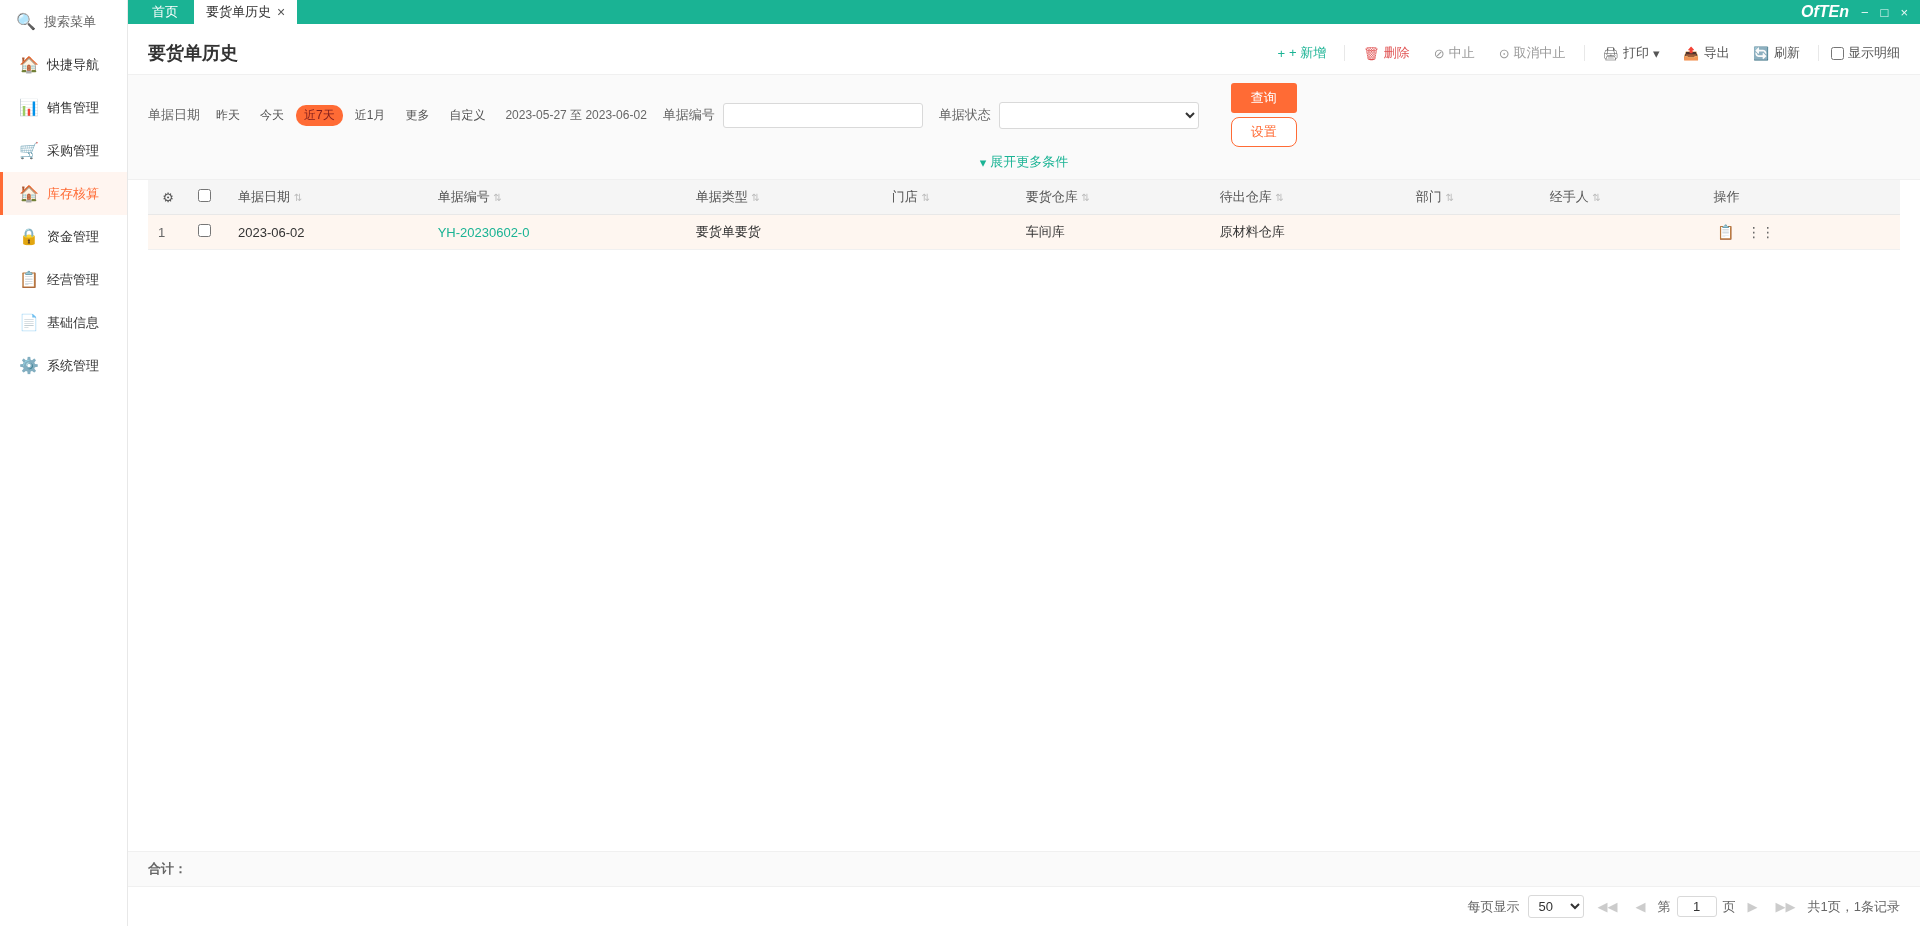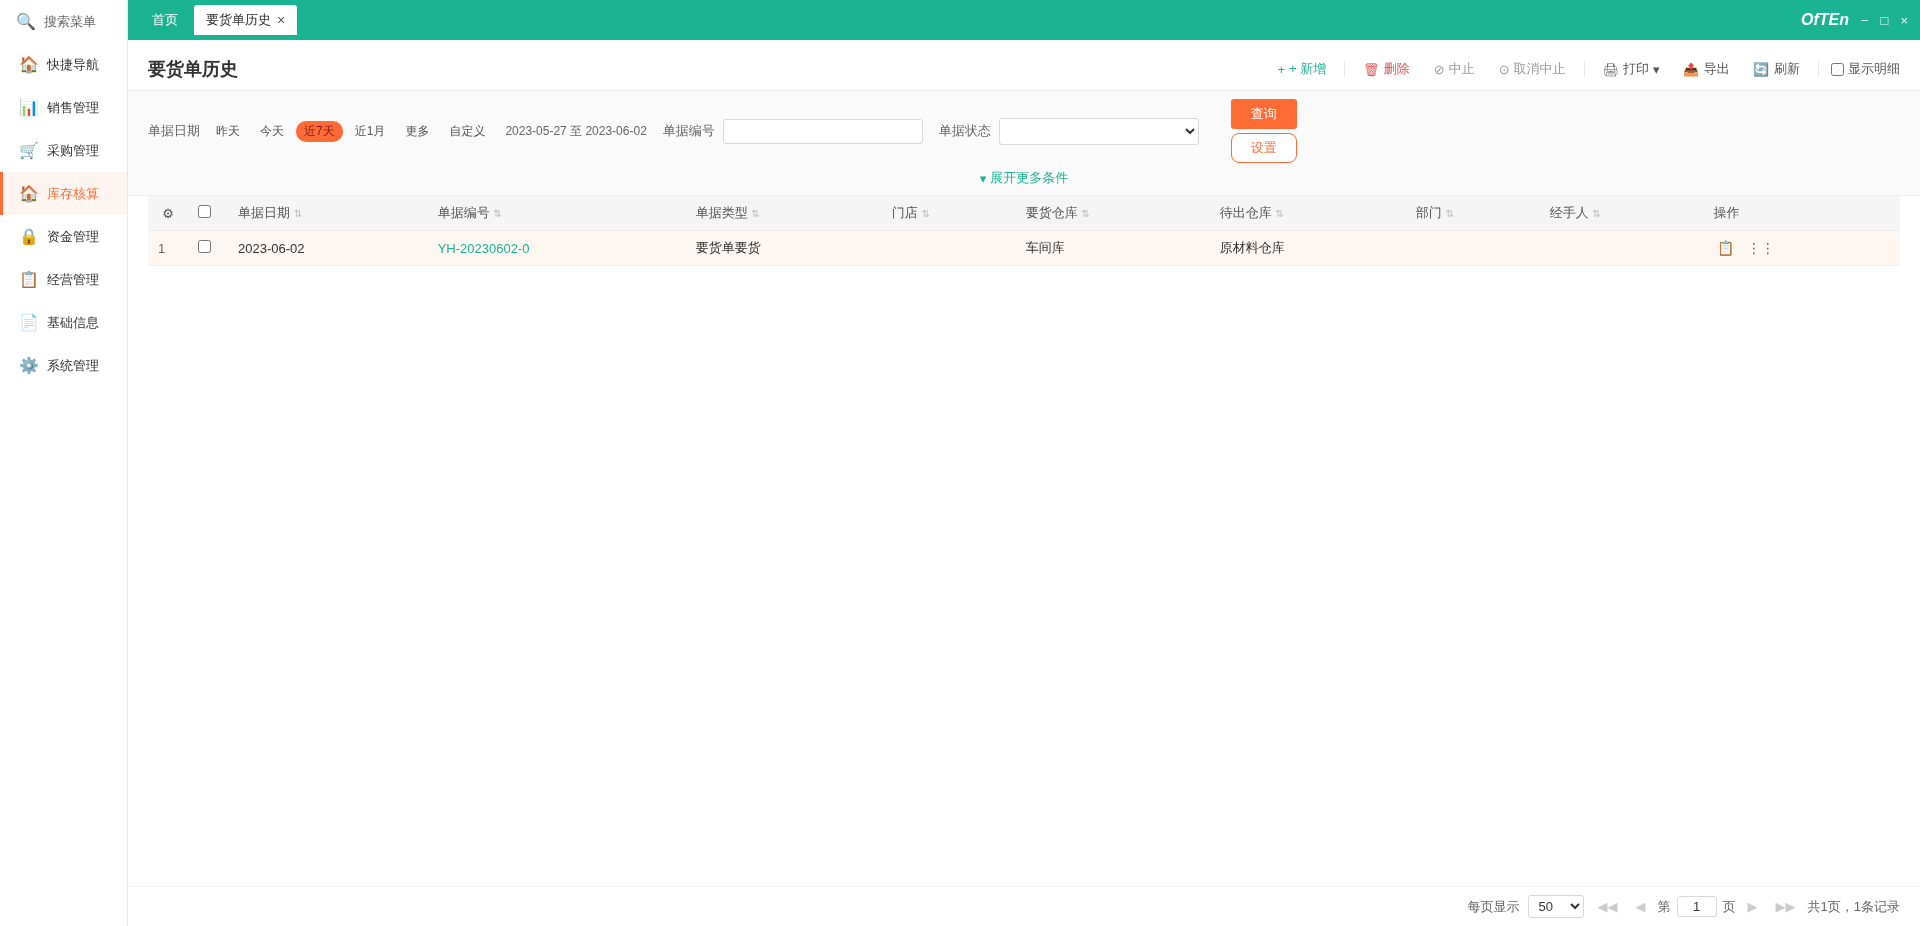--- a/index.html
+++ b/index.html
@@ -29,21 +29,21 @@
       color: #ff6b35;
     }
     .sidebar-icon { font-size: 16px; width: 20px; text-align: center; }
     .sidebar-search { padding: 12px 16px; display: flex; align-items: center; gap: 8px; color: #666; cursor: pointer; }
 
     
     .main { flex: 1; display: flex; flex-direction: column; overflow: hidden; }
 
     
     .topbar {
-      height: 40px;
+      height: 24px;
       background: #1ab394;
       display: flex;
       align-items: center;
       padding: 3px 12px;
       gap: 4px;
       color: #fff;
       flex-shrink: 0;
       text-align: right;
     }
     .topbar-tab {
@@ -445,20 +445,23 @@
       <td></td>
       <td>
         <span class="action-icon">📋</span>
         <span class="action-icon">⋮⋮</span>
       </td>
     </tr>
           </tbody>
       </table>
     </div>
 
+    <div class="table-footer">
+      <span class="footer-total">合计：</span>
+    </div>
 
     <div class="pagination">
       <span class="page-size-label">每页显示</span>
       <select class="page-size-select">
         <option>50</option>
         <option>10</option>
         <option>20</option>
         <option>100</option>
       </select>
       <div class="page-nav">

